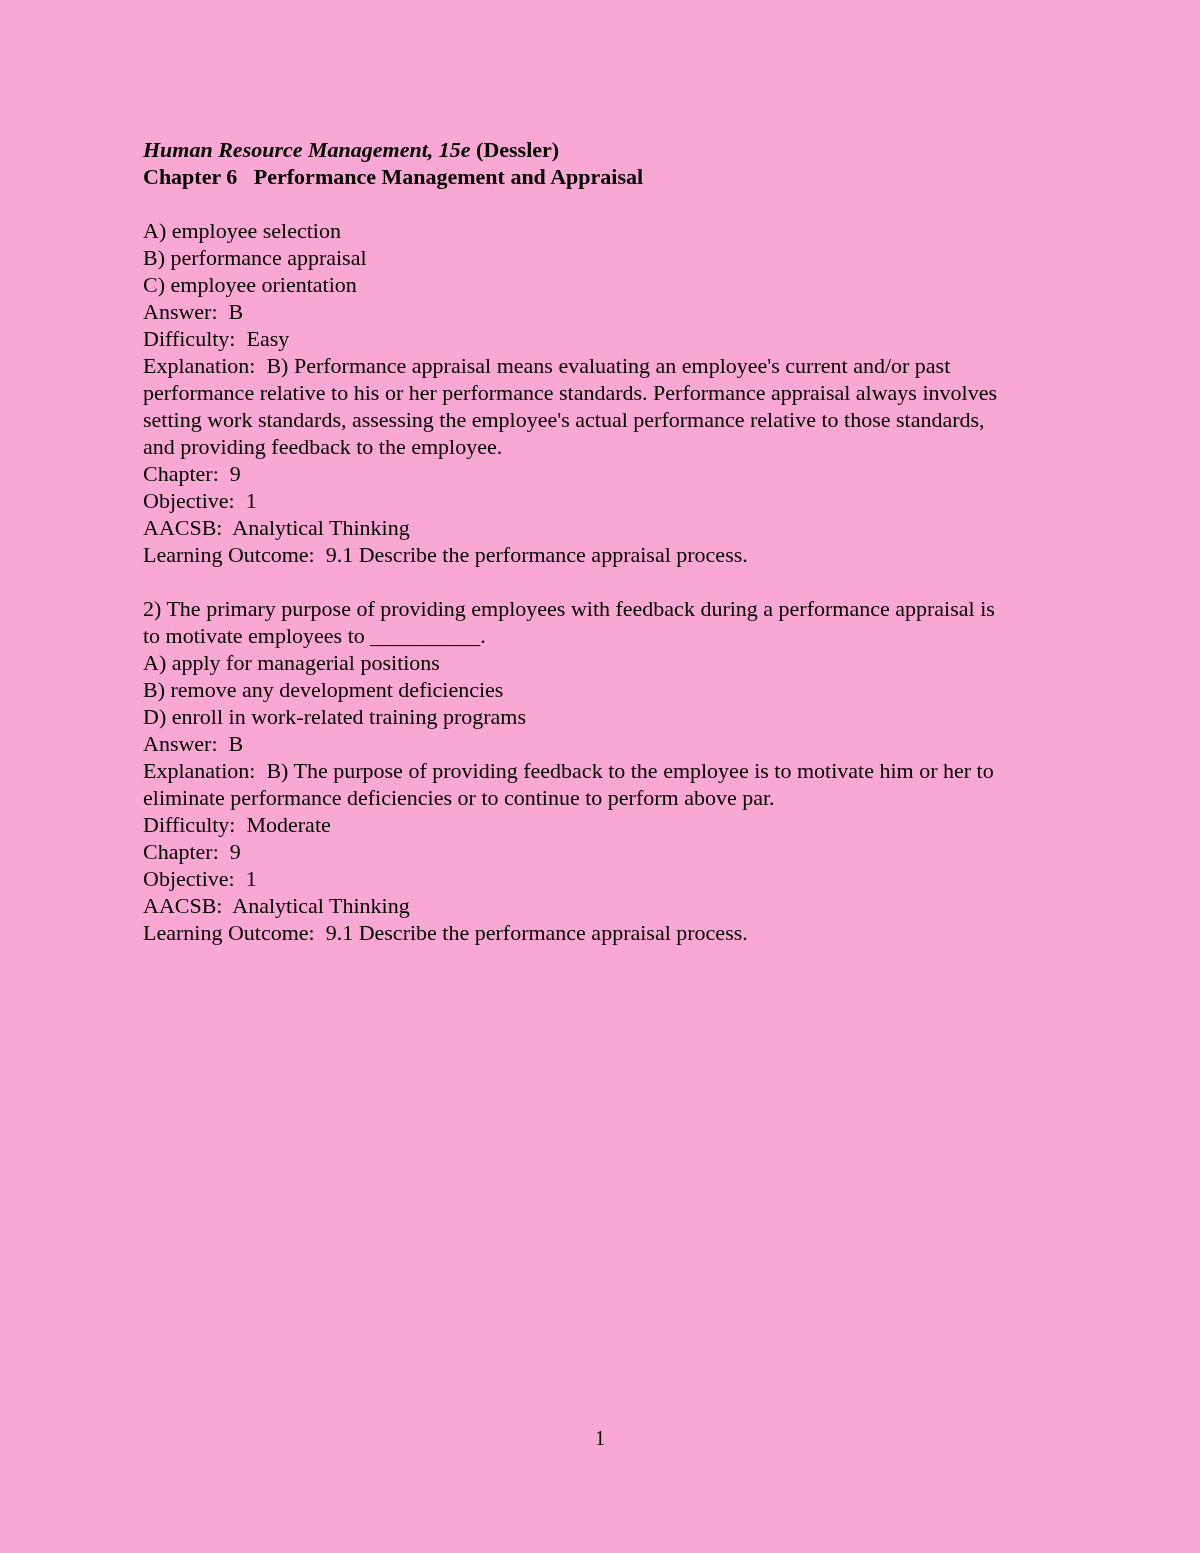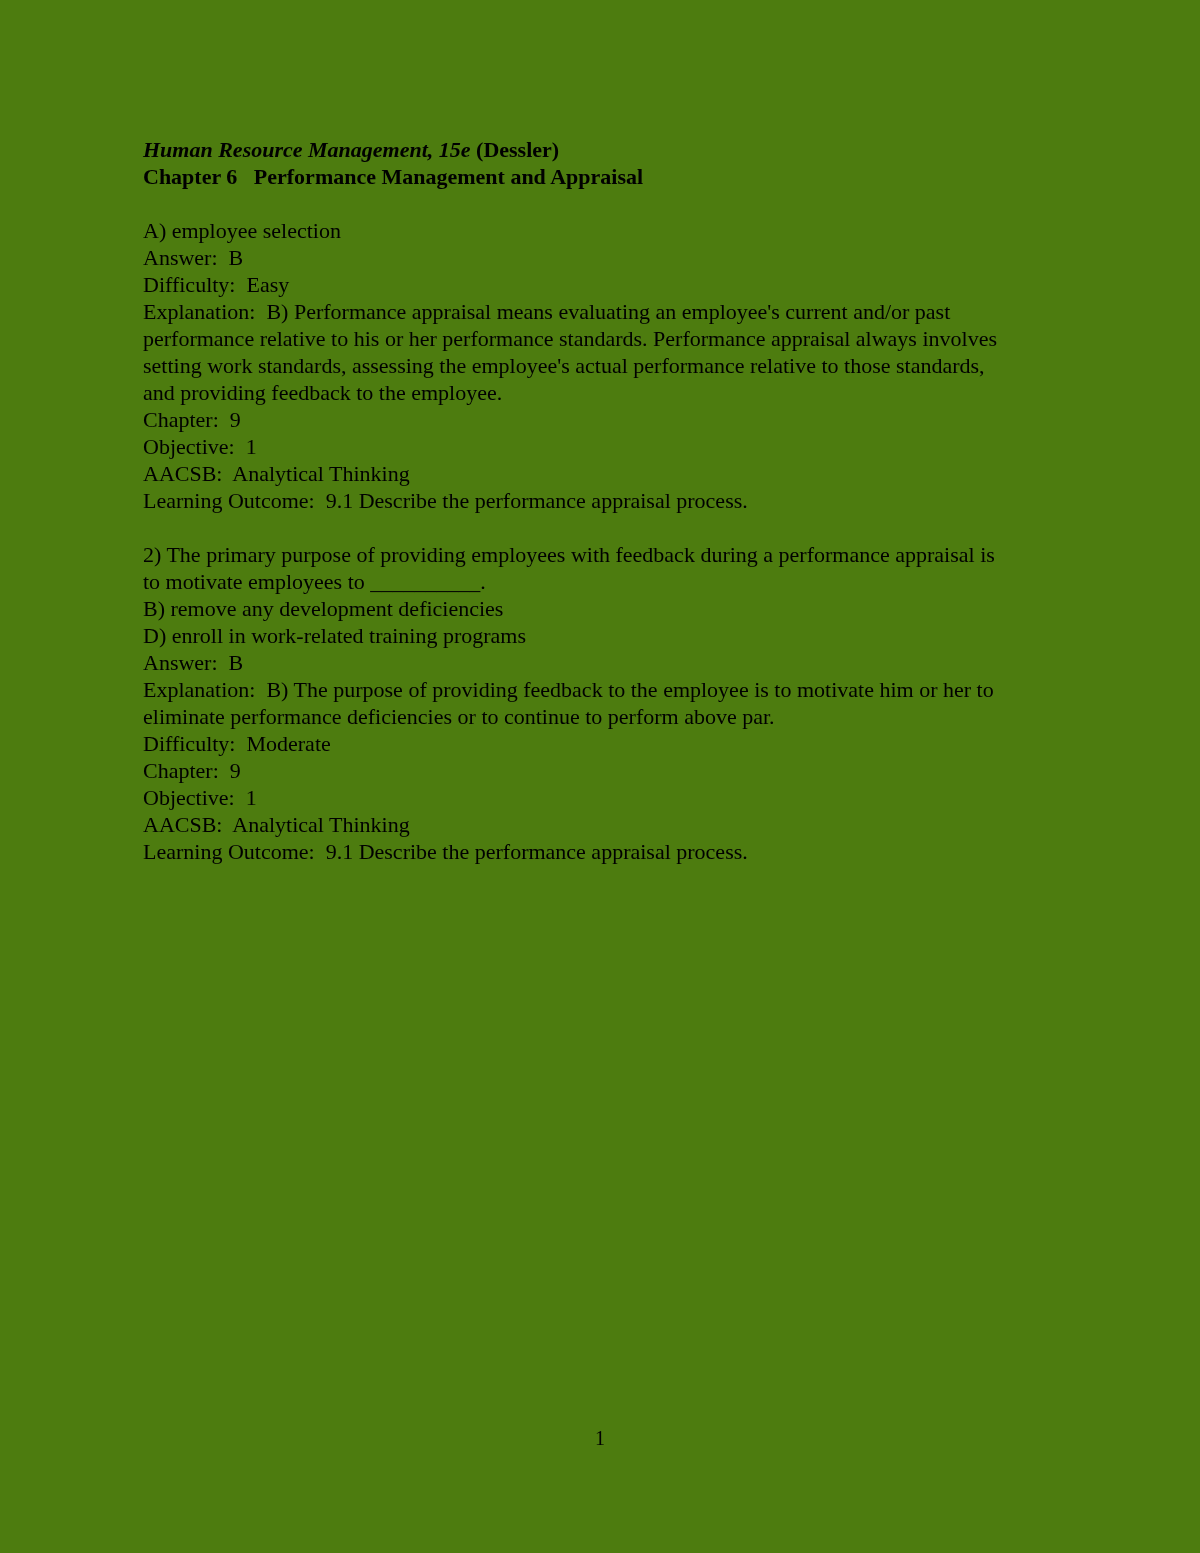--- a/index.html
+++ b/index.html
@@ -4,21 +4,21 @@
 <style>
   html, body {
     margin: 0;
     padding: 0;
     background: #ffffff;
   }
   .page {
     position: relative;
     width: 1200px;
     height: 1553px;
-    background: #4d7c0f;
+    background: #f9a8d4;
     overflow: hidden;
     font-family: "Liberation Serif", serif;
     color: #000000;
   }
   .content {
     position: absolute;
     left: 143px;
     top: 136px;
     width: 925px;
     font-size: 22px;
@@ -49,37 +49,40 @@
 
   <div class="content">
 
     <p><span class="bi">Human Resource Management, 15e</span><span class="b"> (Dessler)</span></p>
     <p class="b">Chapter 6   Performance Management and Appraisal</p>
 
     <div class="spacer"></div>
 
     <div>
       <p>A) employee selection</p>
+      <p>B) performance appraisal</p>
+      <p>C) employee orientation</p>
       <p>Answer:  B</p>
       <p>Difficulty:  Easy</p>
       <p>Explanation:  B) Performance appraisal means evaluating an employee's current and/or past
 performance relative to his or her performance standards. Performance appraisal always involves
 setting work standards, assessing the employee's actual performance relative to those standards,
 and providing feedback to the employee.</p>
       <p>Chapter:  9</p>
       <p>Objective:  1</p>
       <p>AACSB:  Analytical Thinking</p>
       <p>Learning Outcome:  9.1 Describe the performance appraisal process.</p>
     </div>
 
     <div class="spacer"></div>
 
     <div>
       <p>2) The primary purpose of providing employees with feedback during a performance appraisal is
 to motivate employees to __________.</p>
+      <p>A) apply for managerial positions</p>
       <p>B) remove any development deficiencies</p>
       <p>D) enroll in work-related training programs</p>
       <p>Answer:  B</p>
       <p>Explanation:  B) The purpose of providing feedback to the employee is to motivate him or her to
 eliminate performance deficiencies or to continue to perform above par.</p>
       <p>Difficulty:  Moderate</p>
       <p>Chapter:  9</p>
       <p>Objective:  1</p>
       <p>AACSB:  Analytical Thinking</p>
       <p>Learning Outcome:  9.1 Describe the performance appraisal process.</p>

